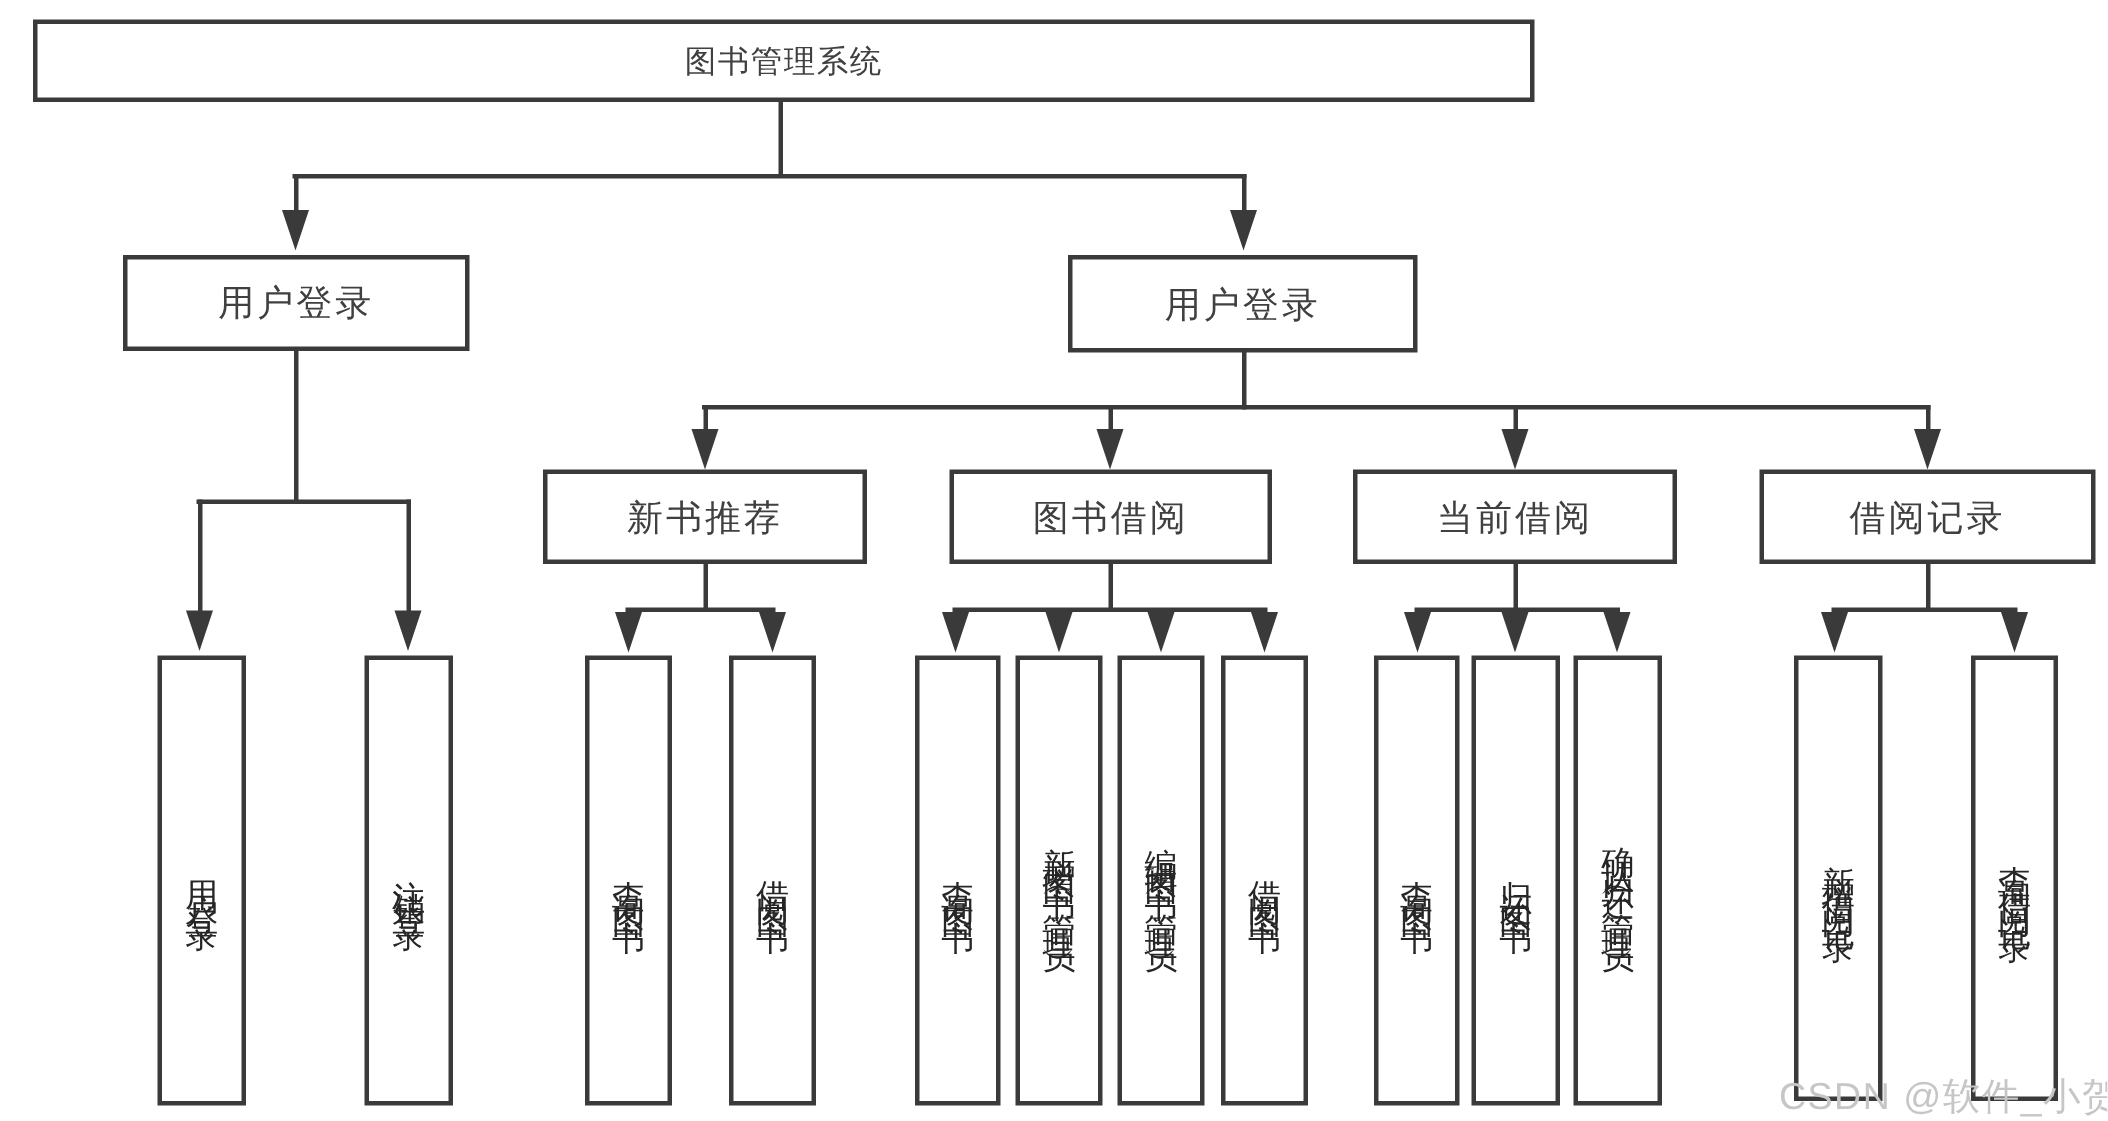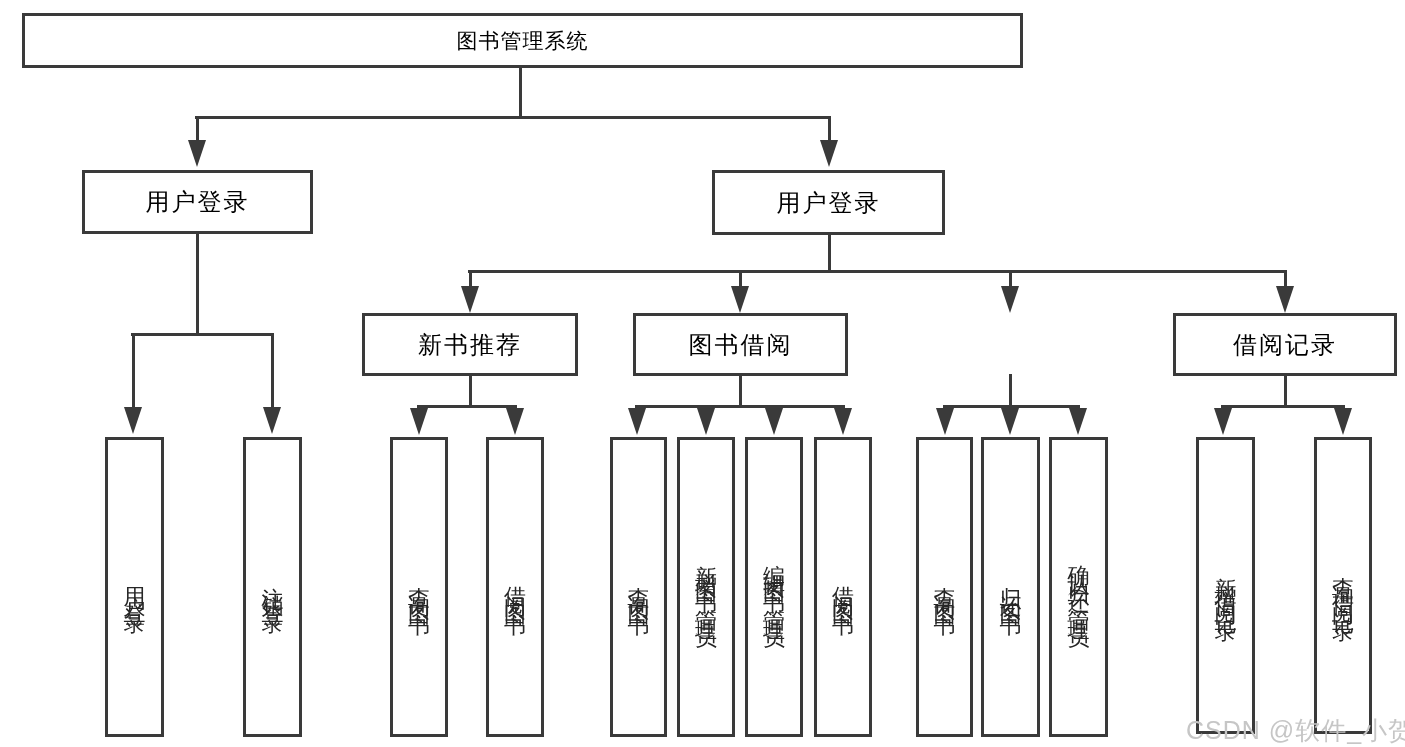--- a/index.html
+++ b/index.html
@@ -11,21 +11,21 @@
     overflow:hidden;
   }
   .box{
     position:absolute;
     box-sizing:border-box;
     border:3px solid #3a3a3a;
     background:#ffffff;
     display:flex;
     align-items:center;
     justify-content:center;
-    color:#000000;
+    color:#404040;
   }
   .hlabel{font-size:24px;letter-spacing:2px;white-space:nowrap;}
   .root-label{font-size:21px;letter-spacing:1px;}
   .vbox{
     writing-mode:vertical-rl;
     text-orientation:mixed;
     font-size:22px;
     letter-spacing:9px;
     line-height:1;
     color:#262626;
@@ -89,20 +89,23 @@
   <div class="arrow" style="left:1001px;top:286px;"></div>
   <div class="vline" style="left:1284px;top:270px;height:18px;"></div>
   <div class="arrow" style="left:1276px;top:286px;"></div>
 
   <div class="box" style="left:633px;top:313px;width:215px;height:63px;">
     <span class="hlabel">图书借阅</span>
   </div>
   <div class="box" style="left:362px;top:313px;width:216px;height:63px;">
     <span class="hlabel">新书推荐</span>
   </div>
+  <div class="box" style="left:902px;top:313px;width:216px;height:63px;">
+    <span class="hlabel">当前借阅</span>
+  </div>
   <div class="box" style="left:1173px;top:313px;width:224px;height:63px;">
     <span class="hlabel">借阅记录</span>
   </div>
 
   <div class="vline" style="left:469px;top:374px;height:34px;"></div>
   <div class="vline" style="left:739px;top:374px;height:34px;"></div>
   <div class="vline" style="left:1009px;top:374px;height:34px;"></div>
   <div class="vline" style="left:1284px;top:374px;height:34px;"></div>
 
   <div class="hline" style="left:417px;top:405px;width:100px;"></div>

